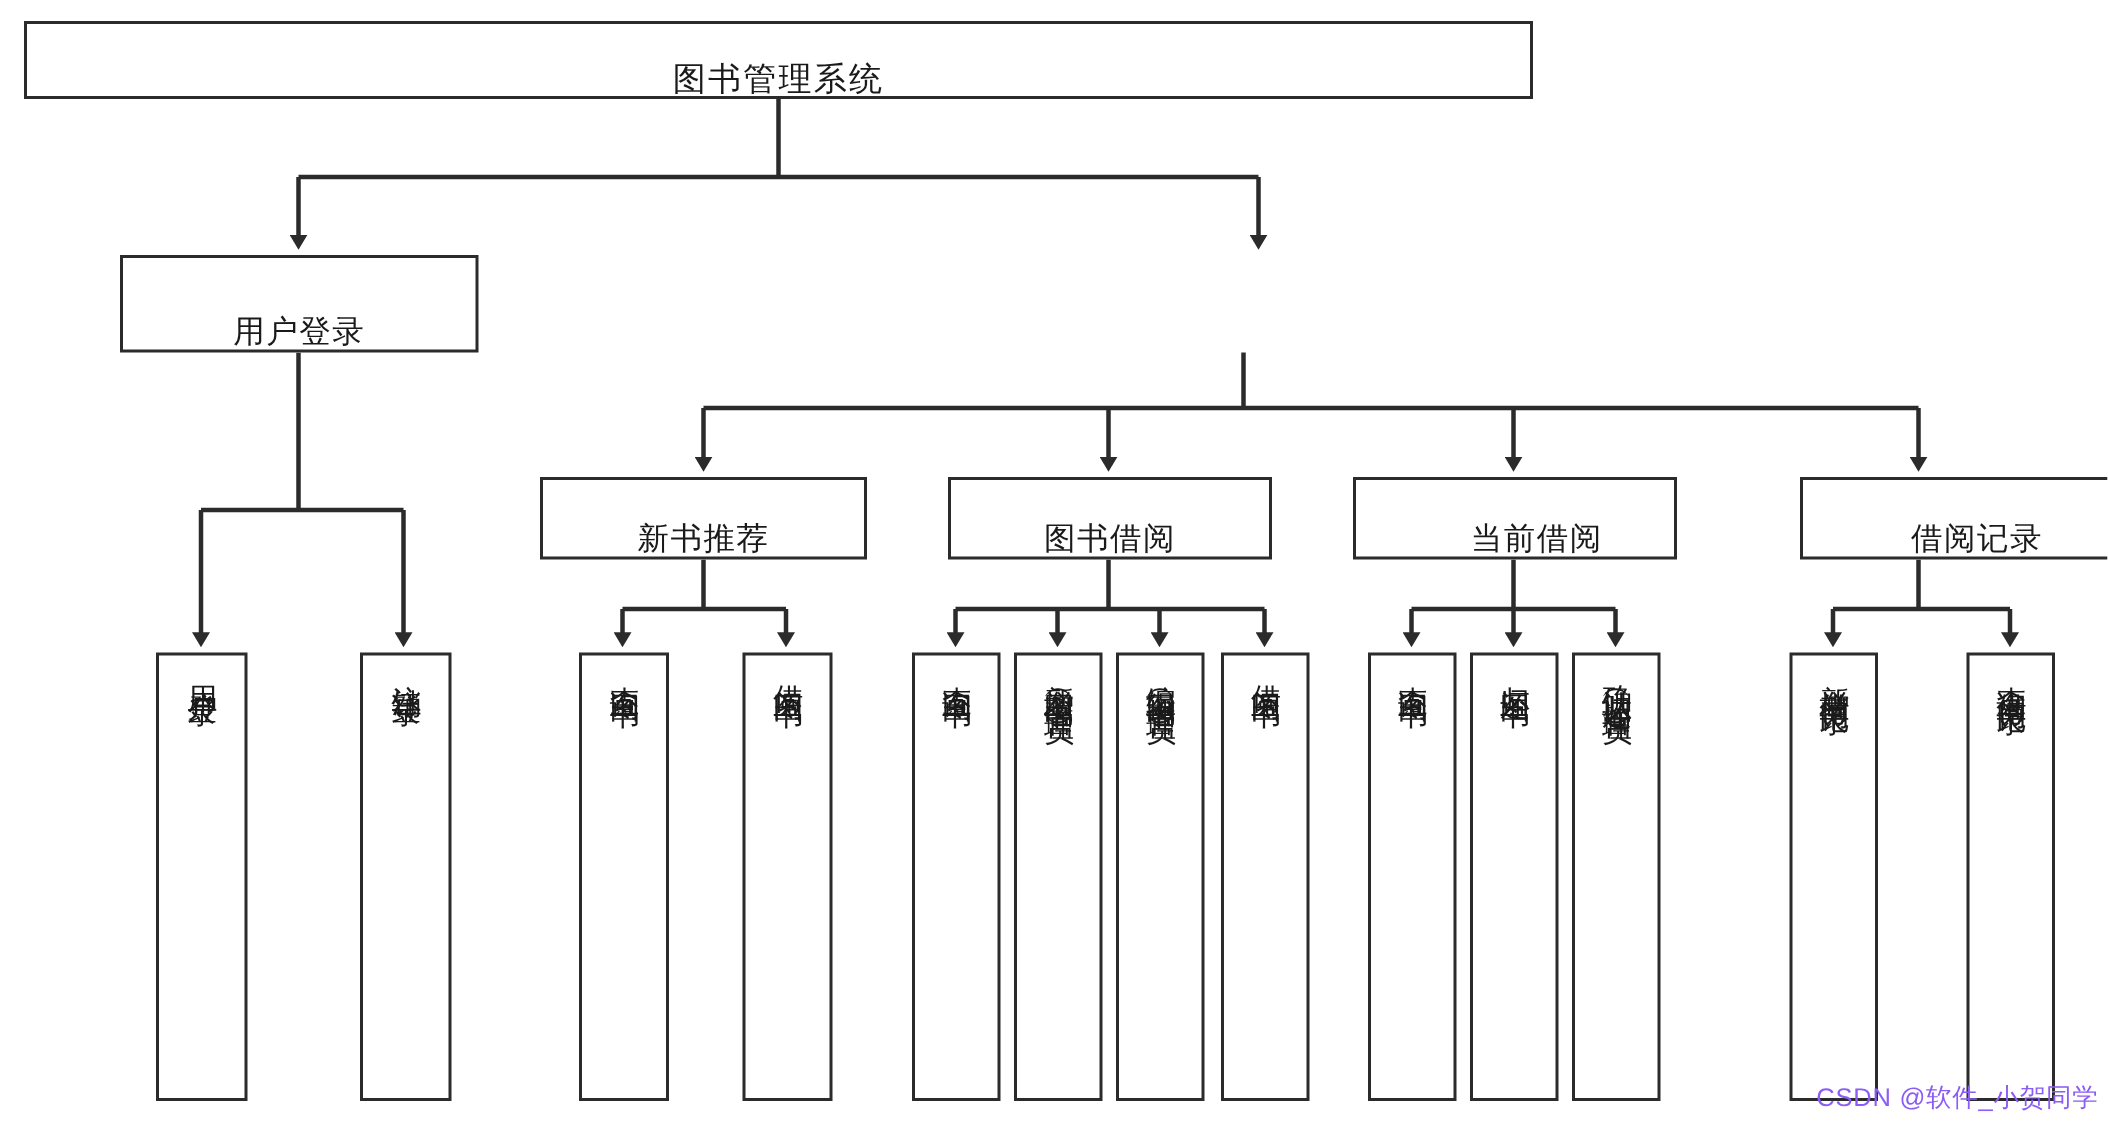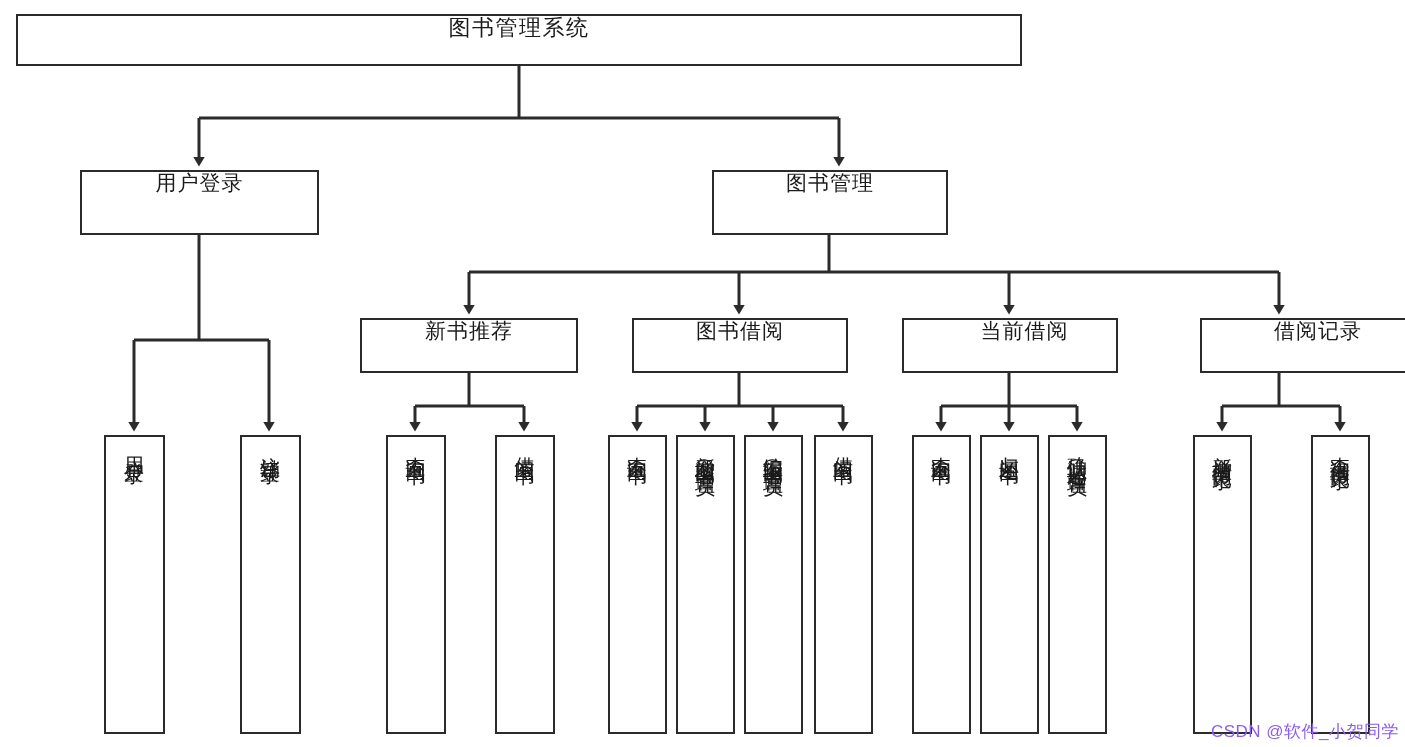--- a/index.html
+++ b/index.html
@@ -25,21 +25,21 @@
     width: 1405px;
     height: 747px;
     pointer-events: none;
   }
   .node {
     position: absolute;
     box-sizing: border-box;
     background: #ffffff;
     border: 2px solid #2b2b2b;
     display: flex;
-    align-items: flex-start;
+    align-items: flex-end;
     justify-content: center;
     color: #1a1a1a;
   }
   .node .lbl {
     display: block;
     text-align: center;
     line-height: 1.06;
   }
   
   .node.horiz .lbl {
@@ -131,23 +131,20 @@
     </g>
   </svg>
 
   <div class="node horiz root" style="left:16px; top:14px; width:1006px; height:52px;">
     <span class="lbl">图书管理系统</span>
   </div>
 
   <div class="node horiz" style="left:80px; top:170px; width:239px; height:65px;">
     <span class="lbl">用户登录</span>
   </div>
-  <div class="node horiz" style="left:712px; top:170px; width:236px; height:65px;">
-    <span class="lbl">图书管理</span>
-  </div>
 
   <div class="node horiz" style="left:360px; top:318px; width:218px; height:55px;">
     <span class="lbl">新书推荐</span>
   </div>
   <div class="node horiz" style="left:632px; top:318px; width:216px; height:55px;">
     <span class="lbl">图书借阅</span>
   </div>
   <div class="node horiz" style="left:902px; top:318px; width:216px; height:55px;padding-left:29px;">
     <span class="lbl">当前借阅</span>
   </div>

